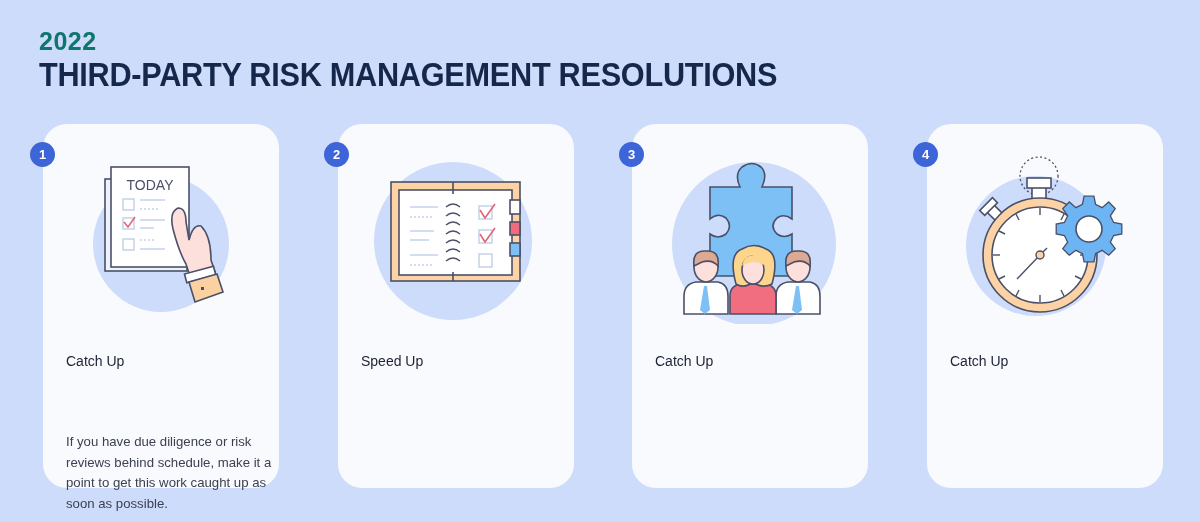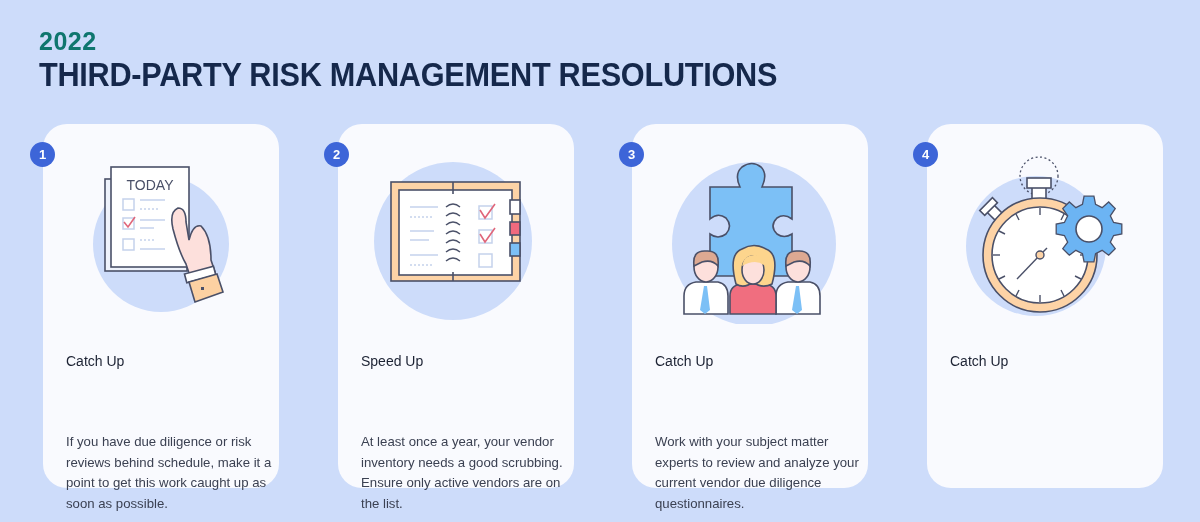--- a/index.html
+++ b/index.html
@@ -100,21 +100,20 @@
       <line x1="72" y1="131" x2="100" y2="131"></line>
       <line x1="72" y1="141" x2="96" y2="141" stroke-dasharray="2 2"></line>
     </g>
     <rect x="141" y="82" width="13" height="13" fill="none" stroke="#c5d2ec" stroke-width="1.5"></rect>
     <polyline points="142,86 147,94 157,80" fill="none" stroke="#e0667a" stroke-width="1.6"></polyline>
     <rect x="141" y="106" width="13" height="13" fill="none" stroke="#c5d2ec" stroke-width="1.5"></rect>
     <polyline points="142,110 147,118 157,104" fill="none" stroke="#e0667a" stroke-width="1.6"></polyline>
     <rect x="141" y="130" width="13" height="13" fill="none" stroke="#c5d2ec" stroke-width="1.5"></rect>
   </svg>
   <div class="card-title">Speed Up</div>
-  <div class="card-body">At least once a year, your vendor inventory needs a good scrubbing. Ensure only active vendors are on the list.</div>
 </div>
 <div class="badge" style="left:324px">2</div>
 
 <div class="card" style="left:632px">
   <svg class="illus" viewBox="0 0 236 200">
     <circle cx="122" cy="120" r="82" fill="#cddcfa"></circle>
     <path d="M78 63 L108 63 Q102 50 110 43 Q120 36 129 43 Q136 50 130 63 L160 63 L160 95 Q152 89 145 94 Q137 102 145 110 Q152 115 160 110 L160 152 L78 152 L78 110 Q86 116 94 110 Q101 102 94 94 Q86 88 78 95 Z" fill="#7cc0f6" stroke="#4a5068" stroke-width="1.6"></path>
 
     <path d="M52 190 L52 172 Q52 160 64 158 L86 158 Q96 160 96 172 L96 190 Z" fill="#fff" stroke="#4a5068" stroke-width="1.6"></path>
     <path d="M72 162 L75 162 L78 186 L73 190 L68 186 Z" fill="#7cc0f6"></path>
@@ -125,21 +124,20 @@
     <path d="M164 162 L167 162 L170 186 L165 190 L160 186 Z" fill="#7cc0f6"></path>
     <ellipse cx="166" cy="143" rx="12" ry="15" fill="#fde0dc" stroke="#4a5068" stroke-width="1.6"></ellipse>
     <path d="M154 142 Q152 126 166 127 Q180 126 178 142 Q172 135 162 138 Z" fill="#dda992" stroke="#4a5068" stroke-width="1.6"></path>
 
     <path d="M98 190 L98 172 Q98 161 110 160 L132 160 Q144 161 144 172 L144 190 Z" fill="#f06e7f" stroke="#4a5068" stroke-width="1.6"></path>
     <path d="M104 160 Q96 130 110 125 Q122 118 134 125 Q148 130 140 160 Q130 165 121 158 Q112 165 104 160 Z" fill="#fdd58d" stroke="#4a5068" stroke-width="1.6"></path>
     <ellipse cx="121" cy="146" rx="11" ry="14" fill="#fde0dc" stroke="#4a5068" stroke-width="1.6"></ellipse>
     <path d="M110 142 Q112 130 124 131 Q132 133 133 142 Q124 134 110 142 Z" fill="#fdd58d"></path>
   </svg>
   <div class="card-title">Catch Up</div>
-  <div class="card-body">Work with your subject matter experts to review and analyze your current vendor due diligence questionnaires.</div>
 </div>
 <div class="badge" style="left:619px">3</div>
 
 <div class="card" style="left:927px">
   <svg class="illus" viewBox="0 0 236 200">
     <circle cx="109" cy="122" r="70" fill="#cddcfa"></circle>
     <circle cx="112" cy="52" r="19" fill="none" stroke="#4a5068" stroke-width="1.3" stroke-dasharray="2 2.5"></circle>
     <rect x="105" y="63" width="14" height="14" fill="#fff" stroke="#4a5068" stroke-width="1.6"></rect>
     <rect x="100" y="54" width="24" height="10" fill="#fff" stroke="#4a5068" stroke-width="1.6"></rect>
     <g transform="rotate(-45 69 90)">

